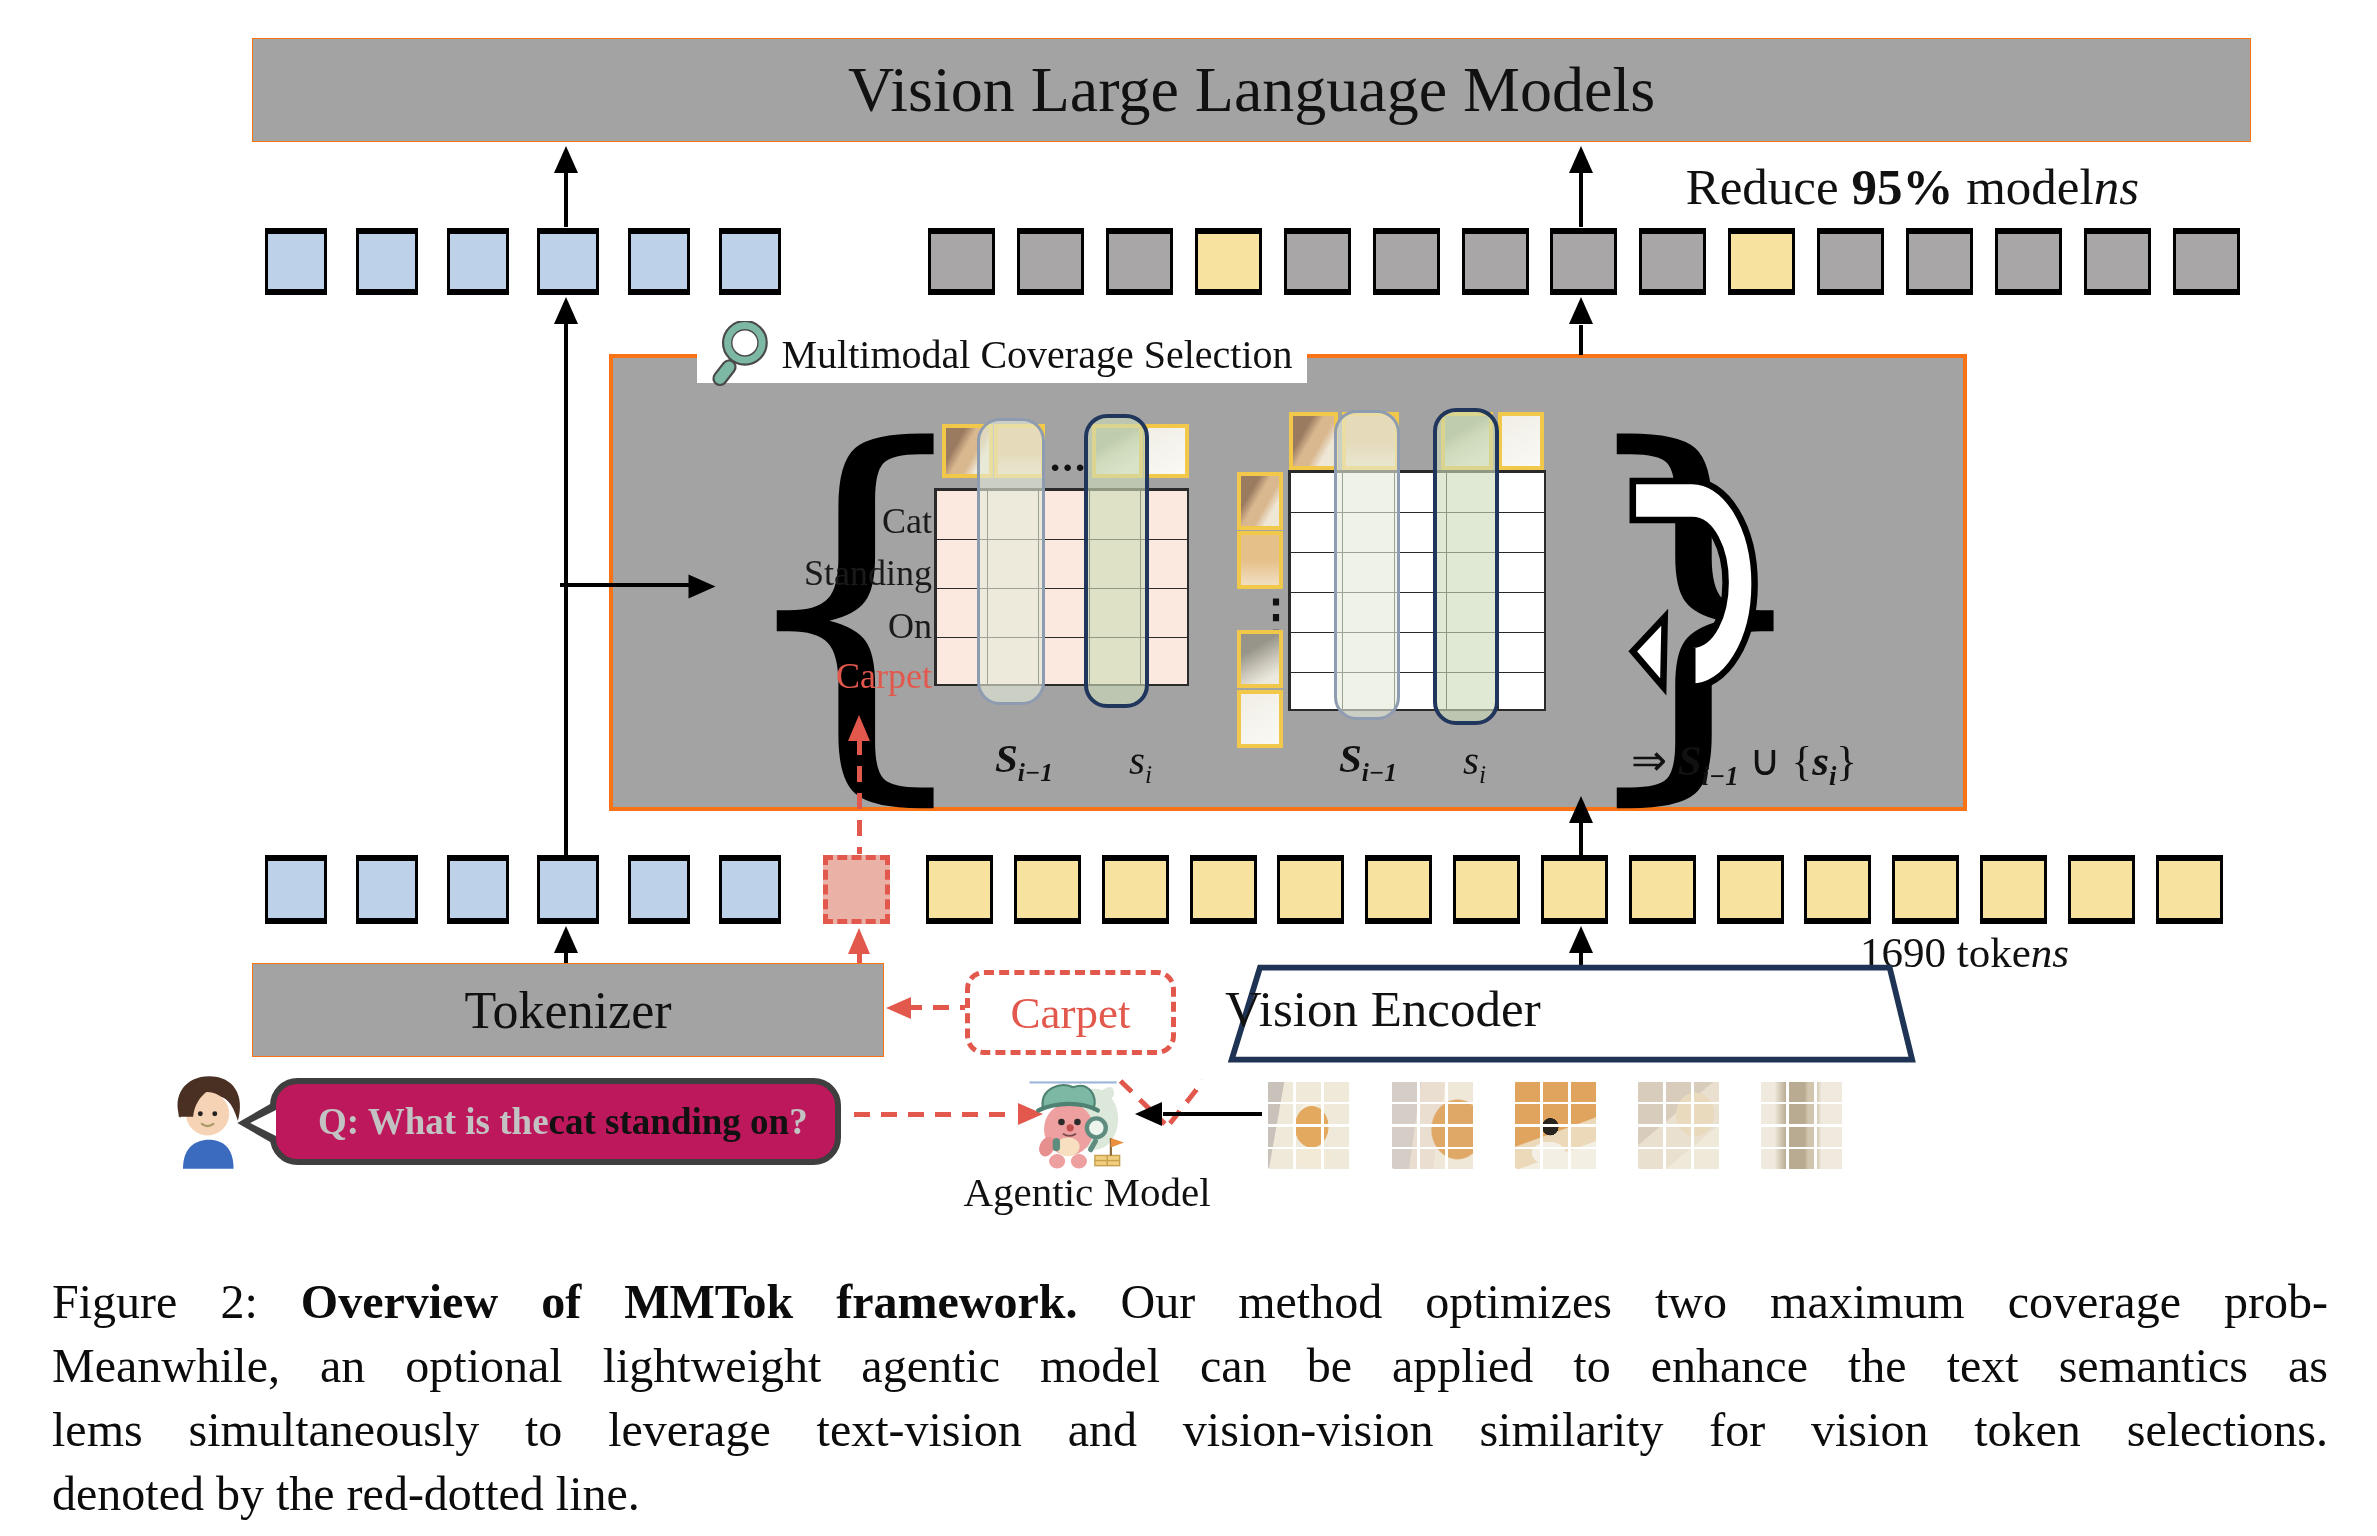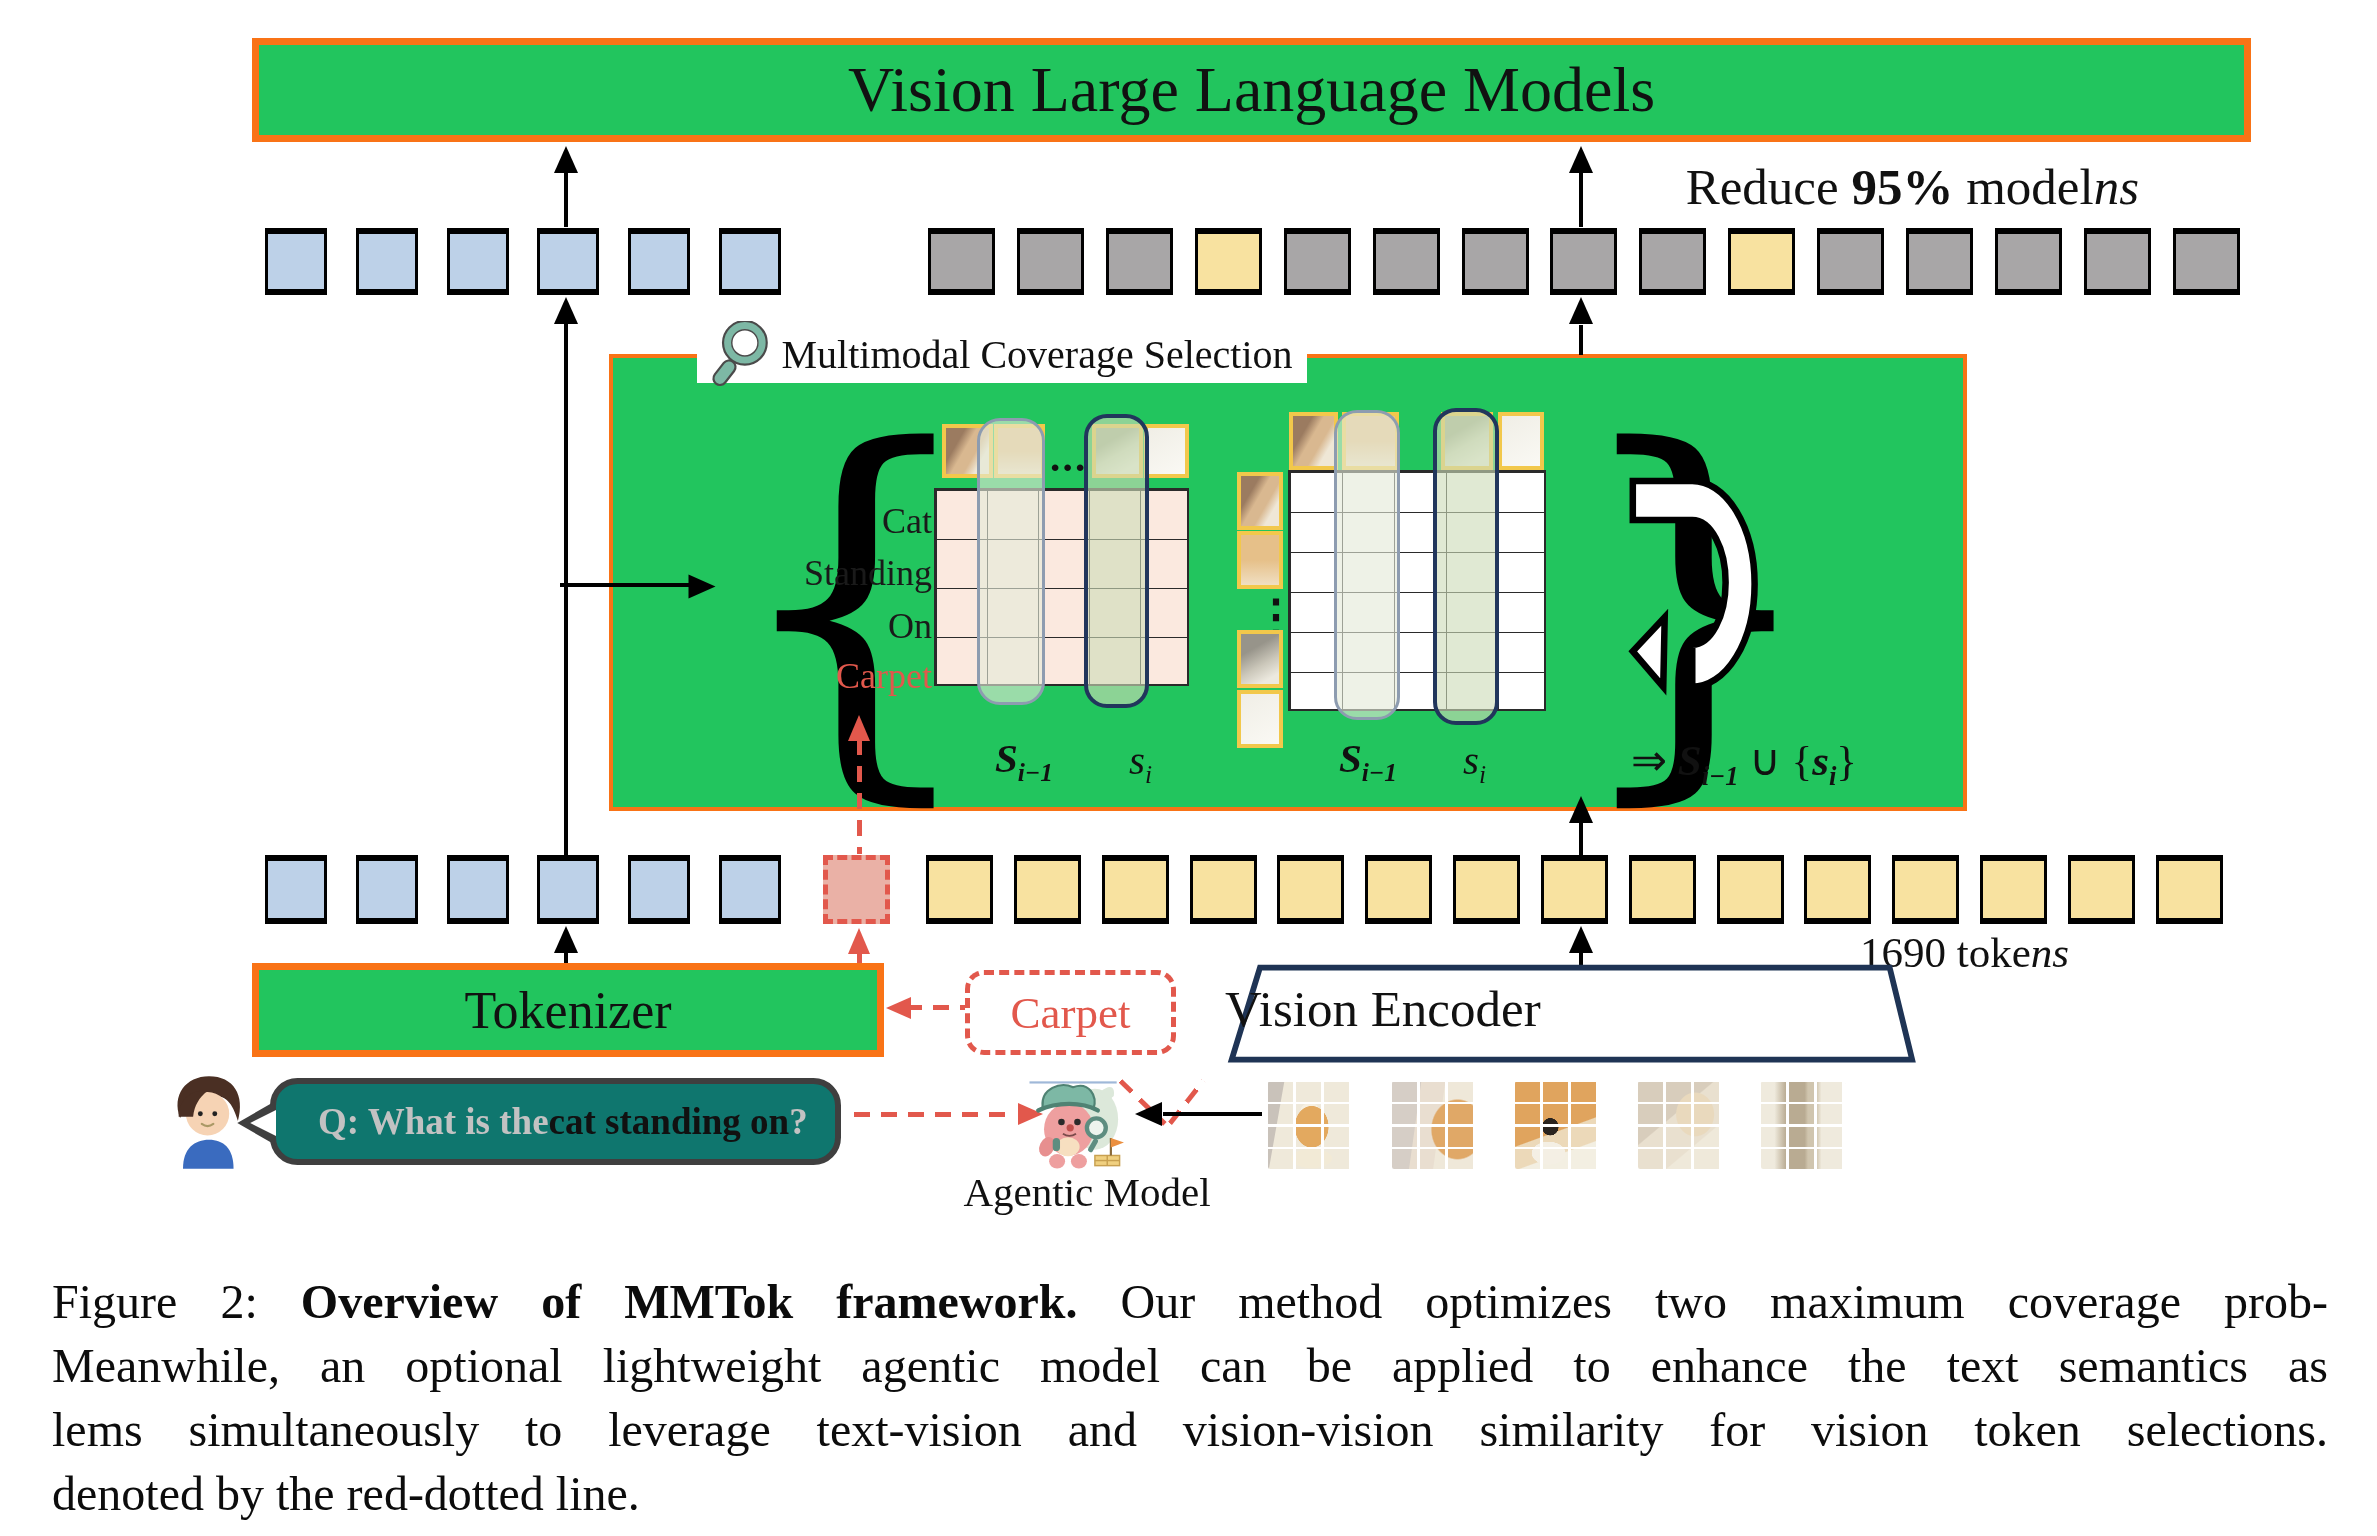--- a/index.html
+++ b/index.html
@@ -1,20 +1,20 @@
 <!DOCTYPE html>
 <html style="font-size:11.6px"><head>
 <meta charset="utf-8">
 <style>
   html,body{margin:0;padding:0;background:#fff;}
   #canvas{position:relative;width:2377px;height:1537px;background:#fff;overflow:hidden;
           font-family:"Liberation Serif", serif;color:#111;}
   .abs{position:absolute;}
   
-  .navybox{position:absolute;border:7px solid #f97316;background:#22c55e;box-sizing:border-box;}
+  .navybox{position:absolute;border:1px solid #f97316;background:#a3a3a3;box-sizing:border-box;}
   .boxtitle{display:flex;align-items:center;justify-content:center;height:100%;}
   
   .trow{position:absolute;display:flex;justify-content:space-between;}
   .token{box-sizing:border-box;border:3.6px solid #000;border-top-width:6.5px;border-bottom-width:6.5px;}
   .tk-blue{background:#bdd1e8;}
   .tk-gray{background:#a8a6a7;}
   .tk-yellow{background:#f8e2a0;} .w92 .token{width:67px;} .w86r .token{width:62px;}
   
   .vline{position:absolute;width:4.3px;background:#000;}
   .hline{position:absolute;height:4.3px;background:#000;}
@@ -38,21 +38,21 @@
   .overlay{position:absolute;box-sizing:border-box;border-radius:23px;}
   .ov-light{border:3.6px solid #8d9cb0;background:rgba(228,234,216,0.62);}
   .ov-dark{border:4.3px solid #21365c;background:rgba(205,220,184,0.62);}
   .slab{position:absolute;font-size:41px;text-align:center;}
   .svar{font-weight:700;font-style:italic;}
   .sivar{font-style:italic;}
   .slab sub, .formula sub{font-size:0.62em;font-style:italic;font-weight:700;}
   .formula{position:absolute;font-size:43px;font-weight:700;}
   
   .serif-big{font-family:"Liberation Serif",serif;}
-  .qbubble{position:absolute;box-sizing:border-box;border:6.5px solid #3f3f3f;border-radius:27.5px;background:#0f766e;
+  .qbubble{position:absolute;box-sizing:border-box;border:6.5px solid #3f3f3f;border-radius:27.5px;background:#be185d;
            display:flex;align-items:center;padding-left:42px;font-size:37px;font-weight:700;}
   .qgray{color:#c2c2c2;}
   .carpetbub{position:absolute;box-sizing:border-box;border:5.8px dashed #e2584c;border-radius:19px;background:#fff;
              display:flex;align-items:center;justify-content:center;color:#e2584c;font-size:45px;}
   .catphoto{position:absolute;width:84px;height:88px;border-radius:2.2px;}
   .catgrid{position:absolute;inset:0;
     background-image:repeating-linear-gradient(90deg,transparent 0 25px,#fff 25px 28px),
                      repeating-linear-gradient(0deg,transparent 0 19.6px,#fff 19.6px 22.5px);}
   .caption{position:absolute;left:52px;top:1270px;width:2276px;font-size:48px;line-height:64px;color:#0c0c0c;}
   .jline{text-align:justify;text-align-last:justify;}

